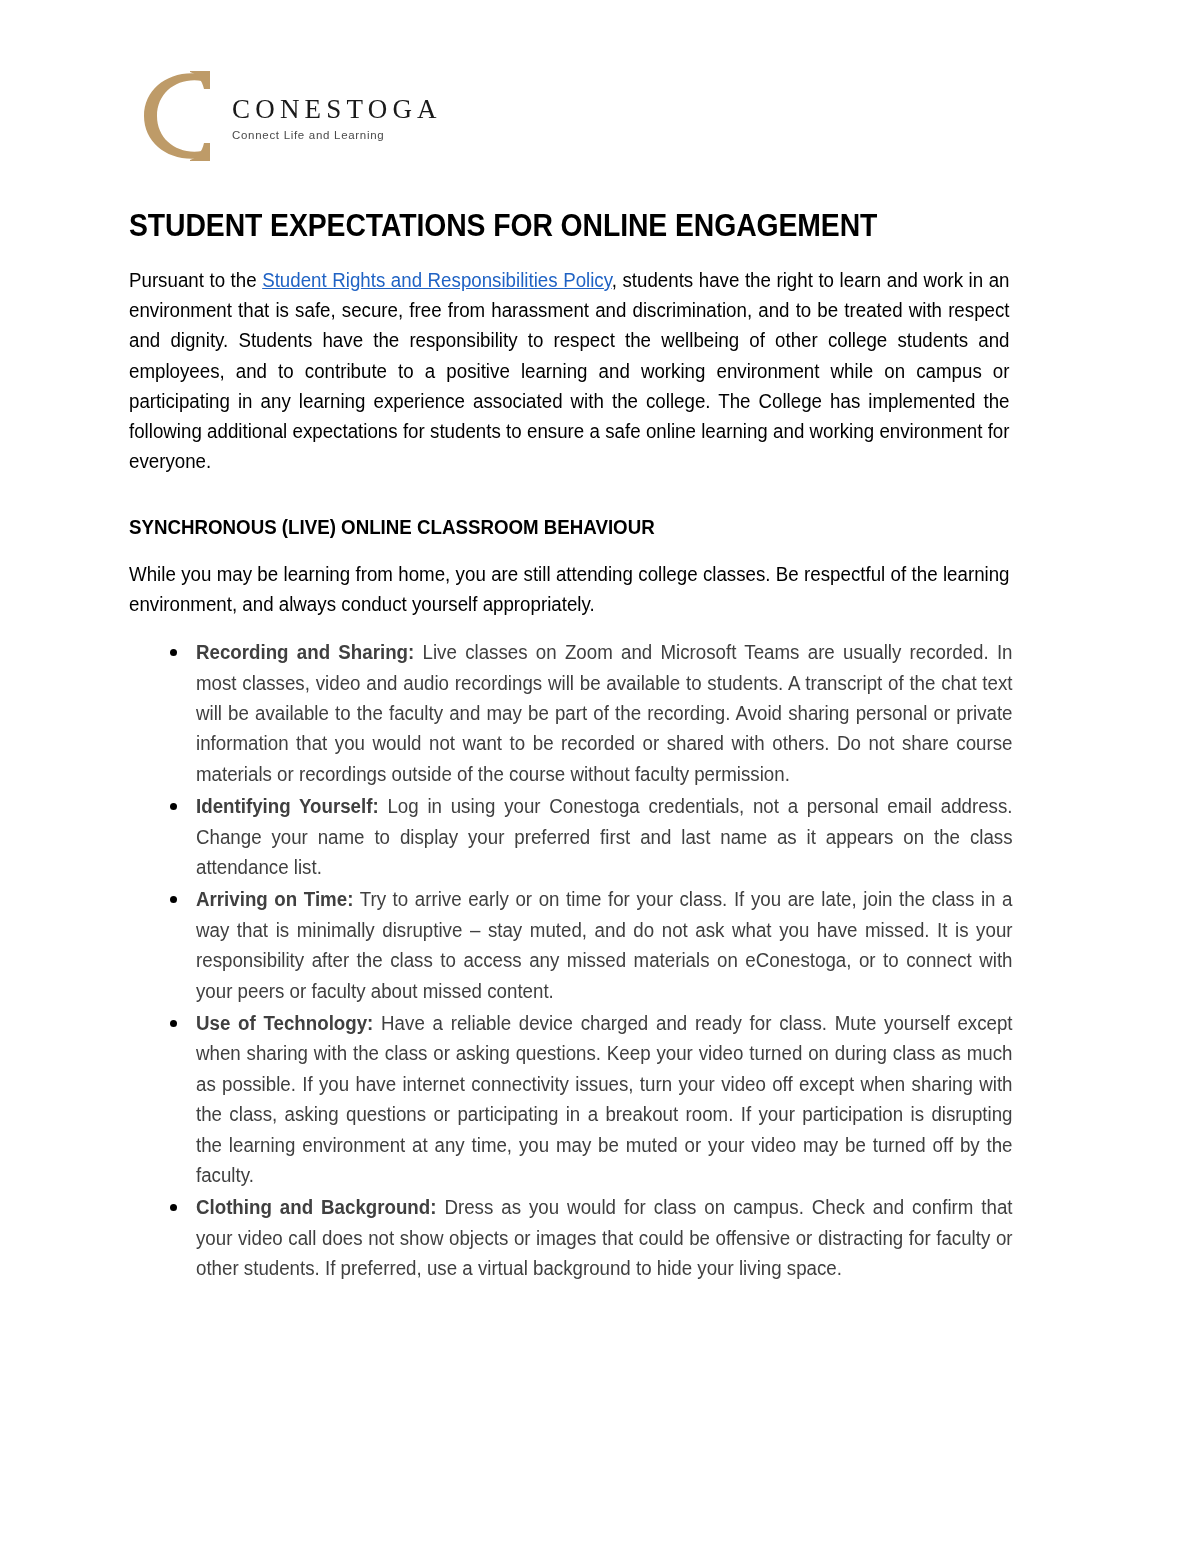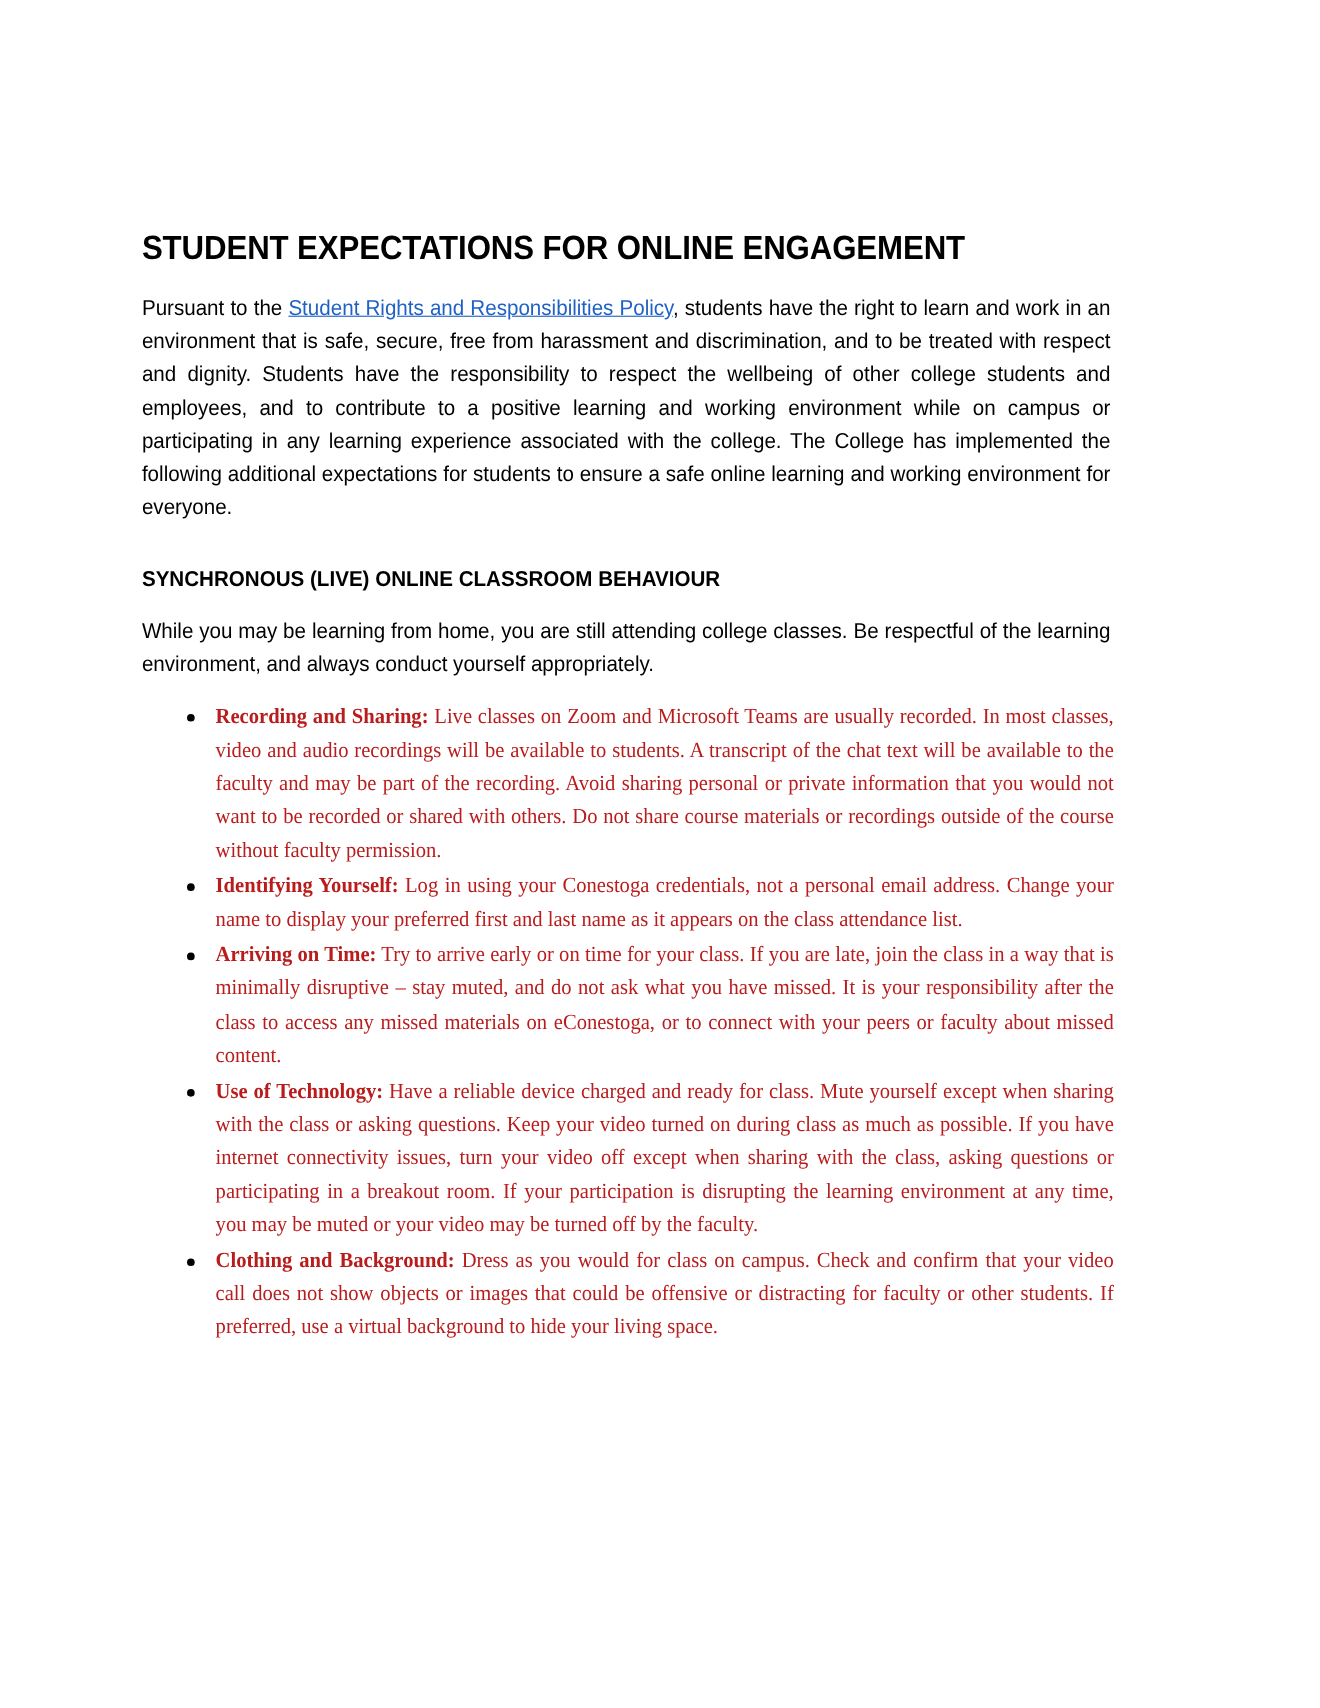--- a/index.html
+++ b/index.html
@@ -111,26 +111,26 @@
 
   
   ul.bullets {
     list-style: none;
     margin: 18px 0 0 0;
     padding: 0;
   }
   ul.bullets > li {
     position: relative;
     padding-left: 67px;
-    font-family: Liberation Serif, serif;
+    font-family: Liberation Sans, sans-serif;
     font-size: 19.6px;
     line-height: 30.4px;
     text-align: justify;
     margin-bottom: 2px;
-    color: #b91c1c;
+    color: #404040;
   }
   ul.bullets > li .li-inner {
     display: block;
     transform: scaleX(0.955);
     transform-origin: left top;
   }
   ul.bullets > li .bullet-dot {
     position: absolute;
     left: 41px;
     top: 12px;
@@ -141,20 +141,36 @@
   }
   .lead {
     font-weight: bold;
   }
 </style>
 </head>
 <body>
 
 <div class="page">
 
+  <div class="logo-block">
+    <div class="logo-mark">
+      <svg width="78" height="96" viewBox="0 0 78 96" xmlns="http://www.w3.org/2000/svg">
+
+        <path d="M62,6 C30,1 4,20 4,48 C4,76 30,95 62,90 L62,83 C38,87 17,72 17,48 C17,24 38,9 62,13 Z" fill="#BE9B68"></path>
+
+        <path d="M50,3 L70,3 L70,21 L64,21 C62,12 57,6 50,4 Z" fill="#BE9B68"></path>
+
+        <path d="M50,93 L70,93 L70,75 L64,75 C62,84 57,90 50,92 Z" fill="#BE9B68"></path>
+      </svg>
+    </div>
+    <div class="logo-words">
+      <div class="logo-wordmark">CONESTOGA</div>
+      <div class="logo-tagline">Connect Life and Learning</div>
+    </div>
+  </div>
 
   <div class="doc">
 
     <h1 class="doc-title">STUDENT EXPECTATIONS FOR ONLINE ENGAGEMENT</h1>
 
     <p class="body-par">
       <span>Pursuant to the </span><a class="doclink" href="#">Student Rights and Responsibilities Policy</a><span>, students have the right to learn and work in an environment that is safe, secure, free from harassment and discrimination, and to be treated with respect and dignity.  Students have the responsibility to respect the wellbeing of other college students and employees, and to contribute to a positive learning and working environment while on campus or participating in any learning experience associated with the college.  The College has implemented the following additional expectations for students to ensure a safe online learning and working environment for everyone.</span>
     </p>
 
     <div class="section-heading">SYNCHRONOUS (LIVE) ONLINE CLASSROOM BEHAVIOUR</div>

